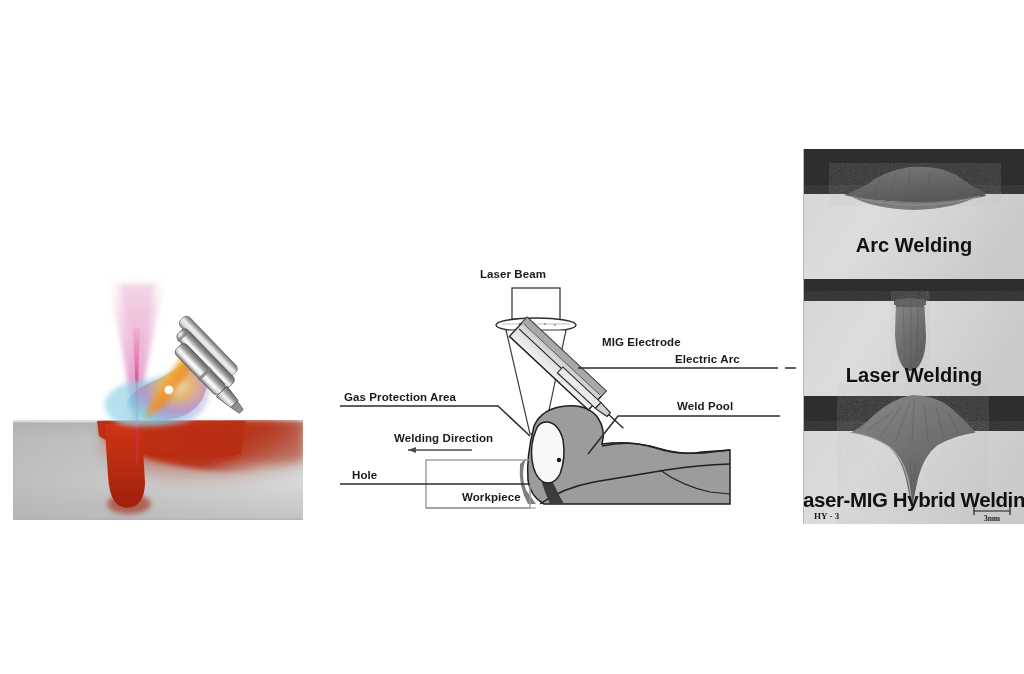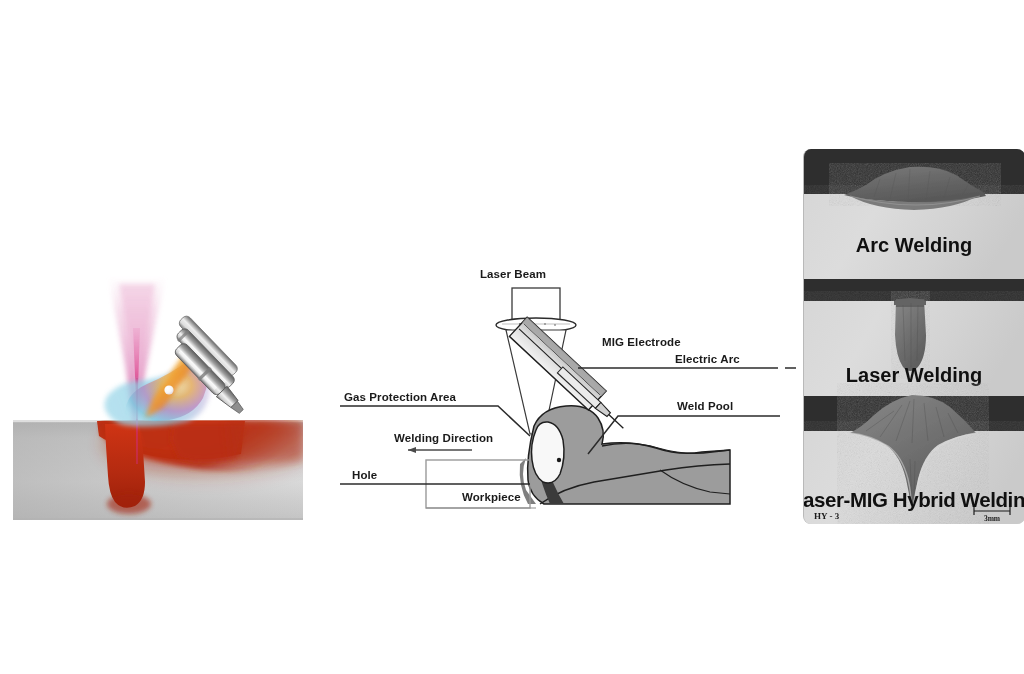--- a/index.html
+++ b/index.html
@@ -58,21 +58,20 @@
   
   .panel-macros {
     position: absolute;
     left: 803px;
     top: 149px;
     width: 221px;
     height: 375px;
     background: #cfcfcf;
     overflow: hidden;
     border-left: 1px solid #b9b9b9;
-    border-radius: 8px;
   }
   .macro-svg { display: block; width: 221px; height: 375px; }
   .macro-caption {
     font-family: "Liberation Sans", sans-serif;
     font-weight: bold;
     fill: #101010;
   }
   .macro-caption.big   { font-size: 20px; }
   .macro-caption.wide  { font-size: 20.5px; letter-spacing: -0.4px; }
   .macro-smalltext {

